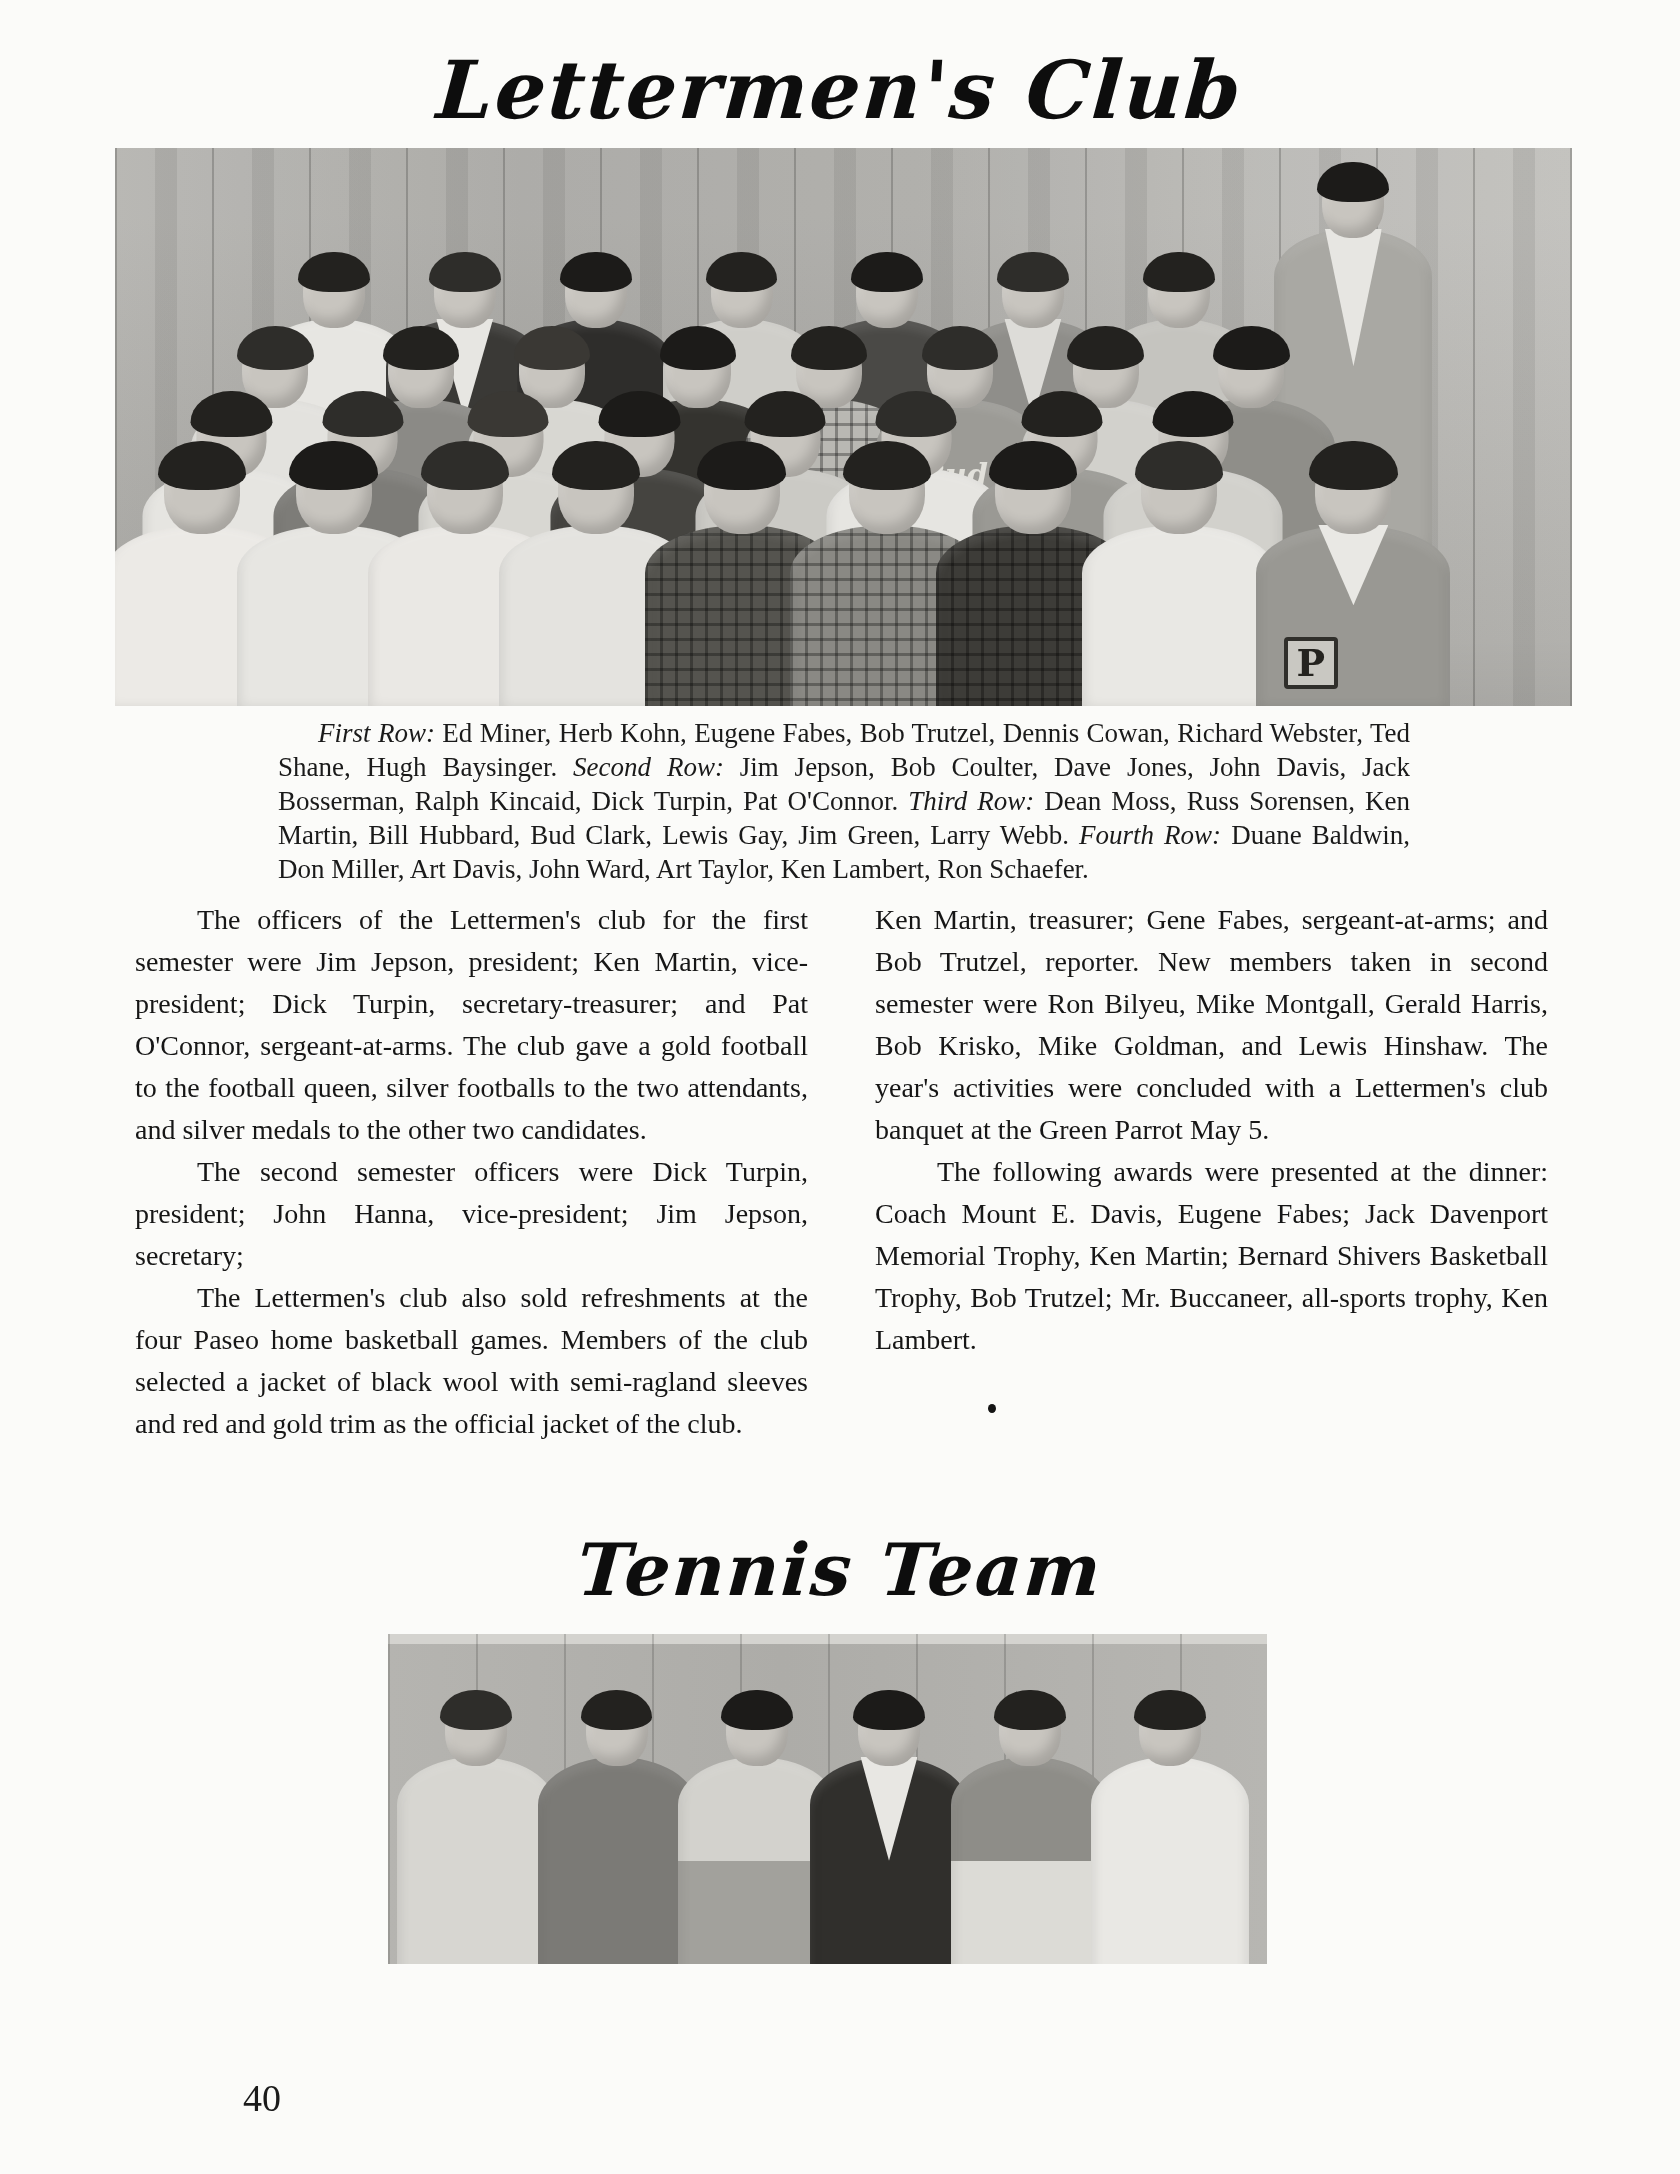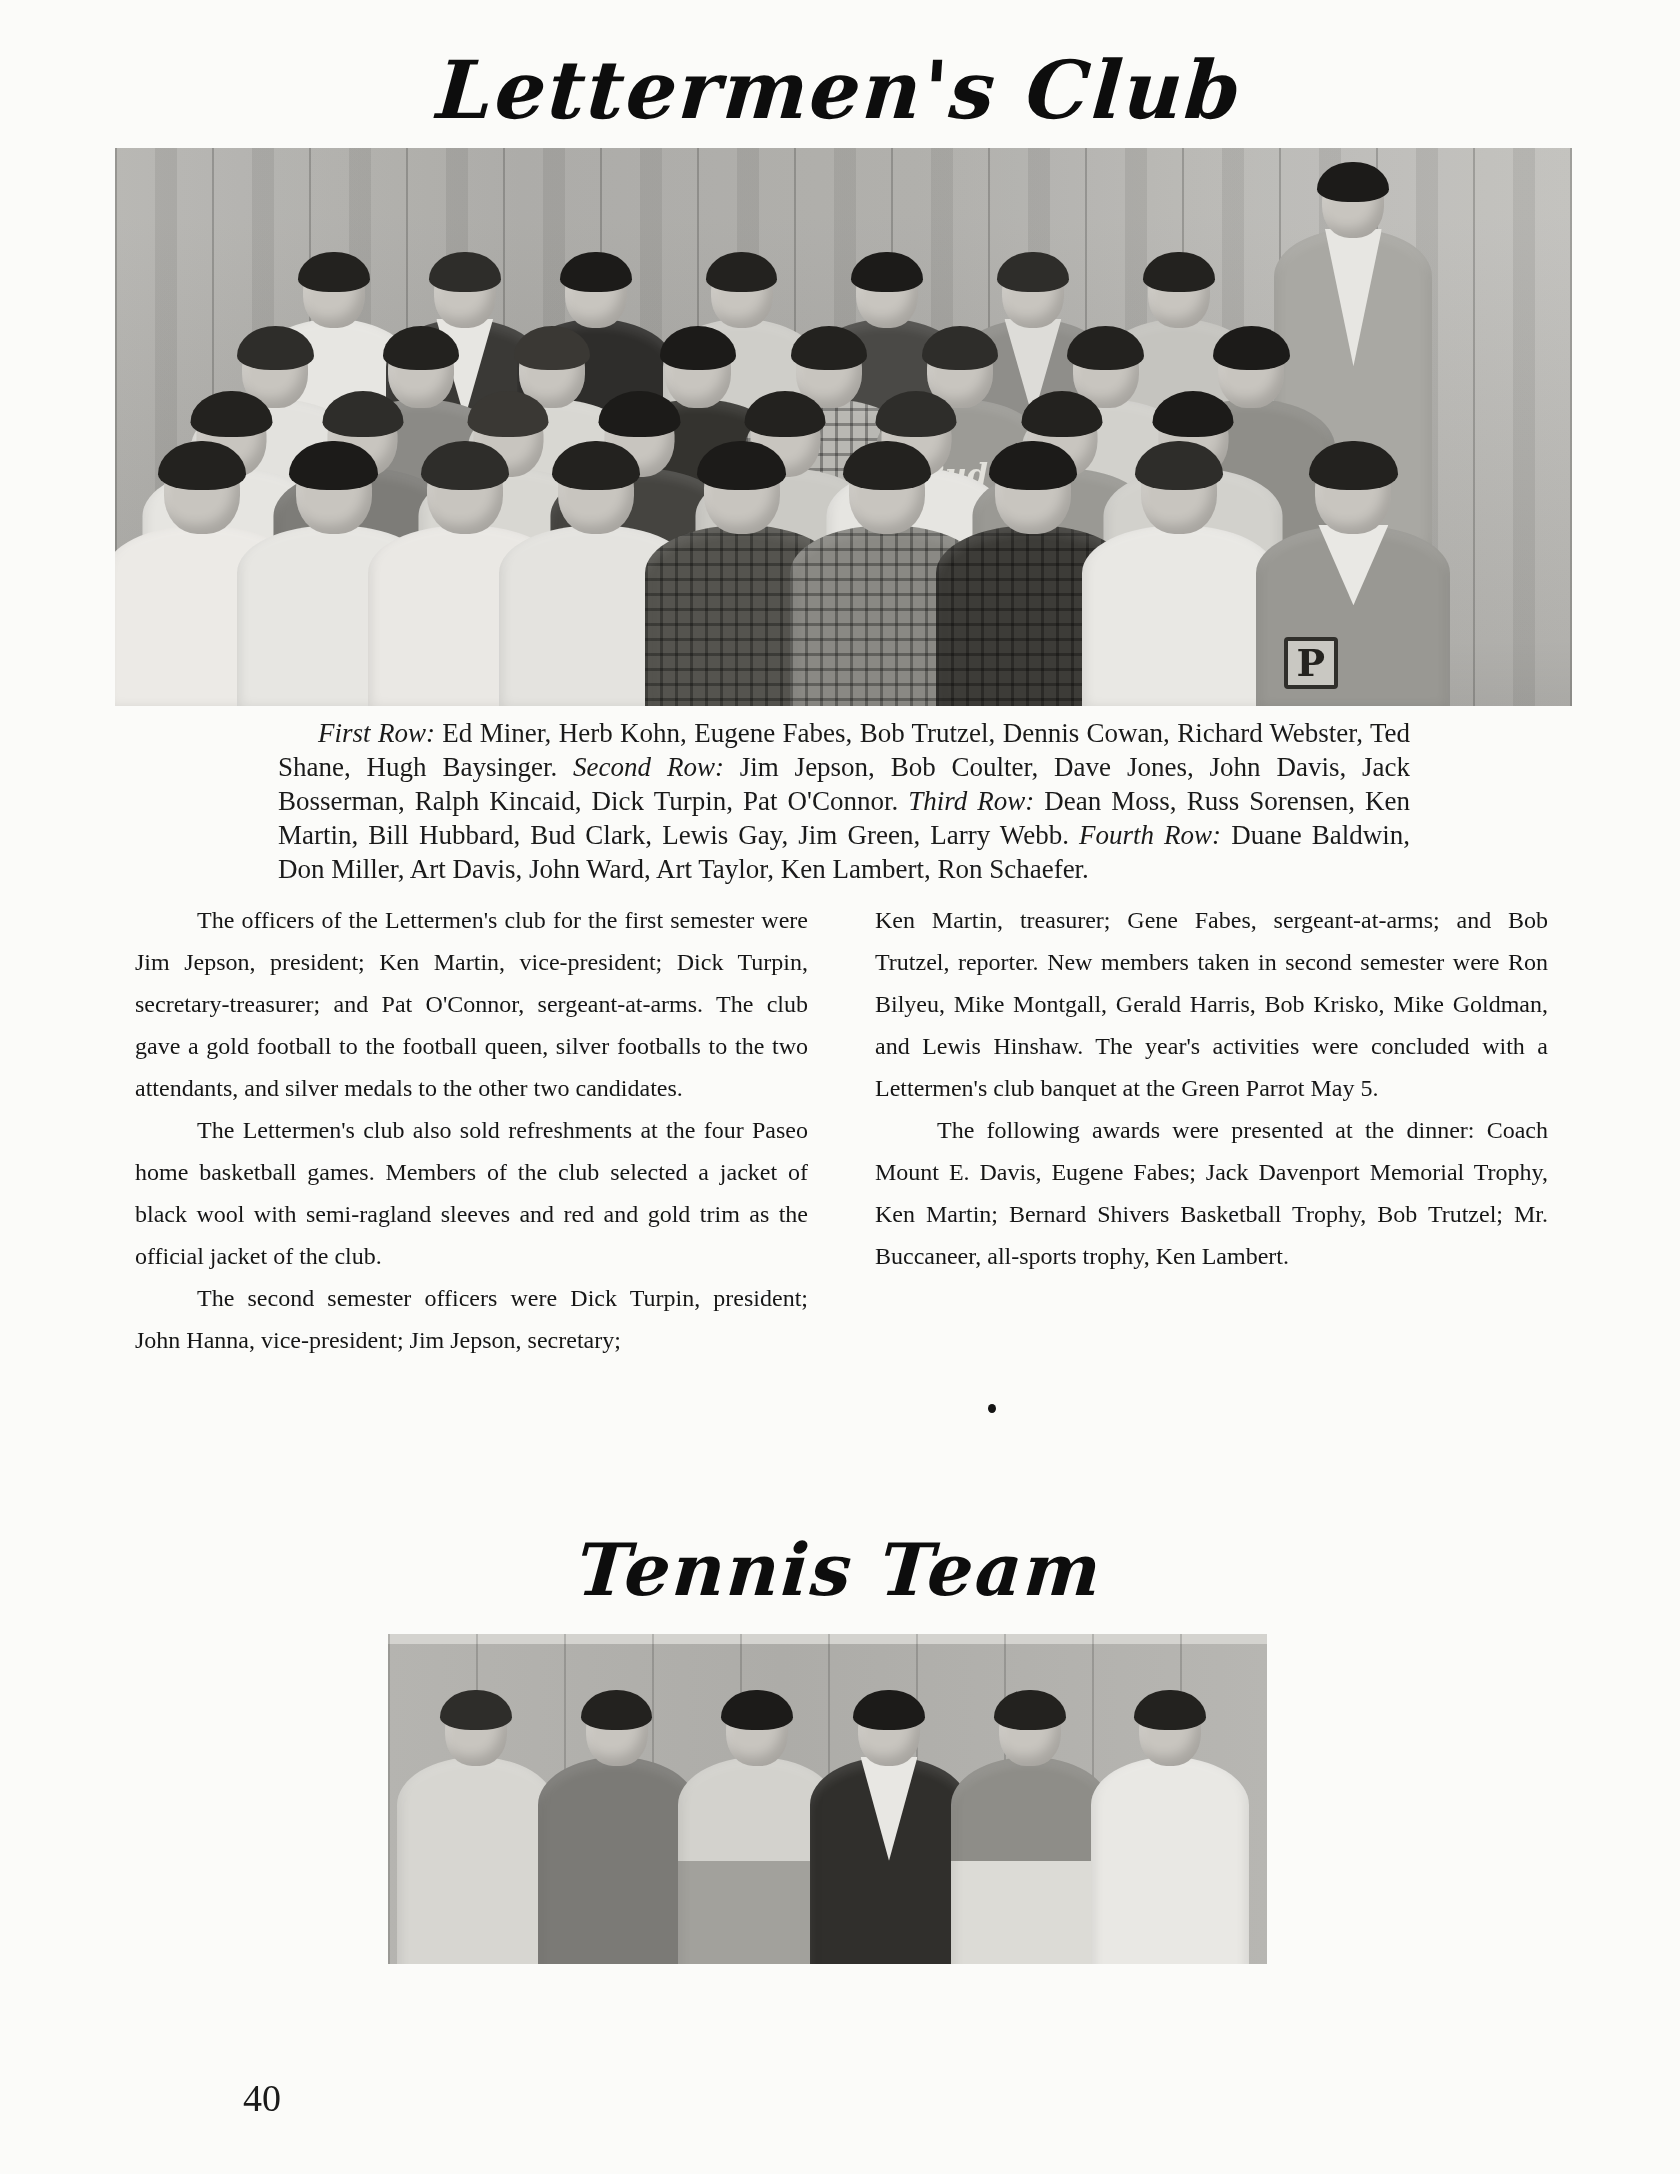--- a/index.html
+++ b/index.html
@@ -60,21 +60,21 @@
   .patch-script{
     position:absolute; left:26%; top:26%;
     font-family:"DejaVu Serif",serif; font-style:italic; font-weight:bold;
     font-size:30px; color:#e2e1db; background:none; border:none;
   }
   .caption{position:absolute; margin:0; color:#1a1a1a;}
   .main-caption{left:278px; top:716px; width:1132px; font-size:27px; line-height:34px;
     text-align:justify; text-indent:40px;}
   .cap-i{font-style:italic;}
   .columns{position:absolute; left:135px; top:899px; width:1413px; display:flex; gap:67px;}
-  .col{width:673px; font-size:24px; line-height:42px; text-align:justify;}
+  .col{width:673px; font-size:28px; line-height:42px; text-align:justify;}
   .body-para{margin:0; text-indent:0;}
   .body-para.indent{text-indent:62px;}
   .ink-dot{position:absolute; left:988px; top:1404px; width:8px; height:9px; background:#141414; border-radius:50%;}
   .tennis-caption{left:0; top:1984px; width:100%; text-align:center; font-size:27px;}
   .page-number{position:absolute; left:243px; top:2076px; font-size:38px; color:#1a1a1a;}
 </style>
 </head>
 <body>
 
 <div class="page">
@@ -294,22 +294,22 @@
           </div>
         </div>
       </div>
   </div>
 
   <p class="caption main-caption" id="lettermen-caption"><span class="cap-i">First Row: </span><span>Ed Miner, Herb Kohn, Eugene Fabes, Bob Trutzel, Dennis Cowan, Richard Webster, Ted Shane, Hugh Baysinger. </span><span class="cap-i">Second Row: </span><span>Jim Jepson, Bob Coulter, Dave Jones, John Davis, Jack Bosserman, Ralph Kincaid, Dick Turpin, Pat O'Connor. </span><span class="cap-i">Third Row: </span><span>Dean Moss, Russ Sorensen, Ken Martin, Bill Hubbard, Bud Clark, Lewis Gay, Jim Green, Larry Webb. </span><span class="cap-i">Fourth Row: </span><span>Duane Baldwin, Don Miller, Art Davis, John Ward, Art Taylor, Ken Lambert, Ron Schaefer.</span></p>
 
   <div class="columns">
     <div class="col" id="left-col">
         <p class="body-para indent">The officers of the Lettermen's club for the first semester were Jim Jepson, president; Ken Martin, vice-president; Dick Turpin, secretary-treasurer; and Pat O'Connor, sergeant-at-arms. The club gave a gold football to the football queen, silver footballs to the two attendants, and silver medals to the other two candidates.</p>
+        <p class="body-para indent">The second semester officers were Dick Turpin, president; John Hanna, vice-president; Jim Jepson, secretary;</p>
         <p class="body-para indent">The Lettermen's club also sold refreshments at the four Paseo home basketball games. Members of the club selected a jacket of black wool with semi-ragland sleeves and red and gold trim as the official jacket of the club.</p>
-        <p class="body-para indent">The second semester officers were Dick Turpin, president; John Hanna, vice-president; Jim Jepson, secretary;</p>
       </div>
     <div class="col" id="right-col">
         <p class="body-para">Ken Martin, treasurer; Gene Fabes, sergeant-at-arms; and Bob Trutzel, reporter. New members taken in second semester were Ron Bilyeu, Mike Montgall, Gerald Harris, Bob Krisko, Mike Goldman, and Lewis Hinshaw. The year's activities were concluded with a Lettermen's club banquet at the Green Parrot May 5.</p>
         <p class="body-para indent">The following awards were presented at the dinner: Coach Mount E. Davis, Eugene Fabes; Jack Davenport Memorial Trophy, Ken Martin; Bernard Shivers Basketball Trophy, Bob Trutzel; Mr. Buccaneer, all-sports trophy, Ken Lambert.</p>
       </div>
   </div>
 
   <div class="ink-dot"></div>
 
   <h2 class="script-title tennis-title">Tennis Team</h2>

